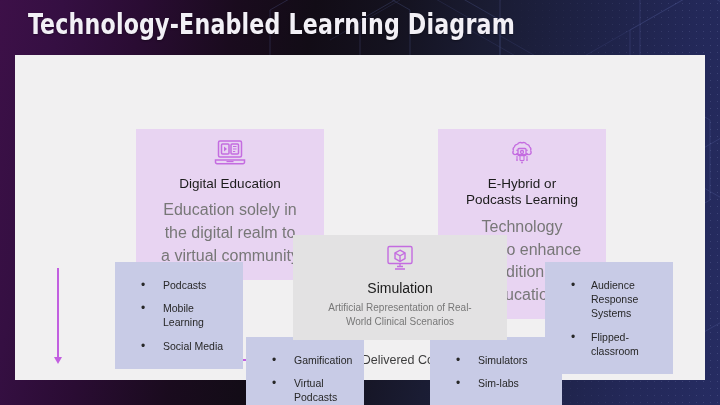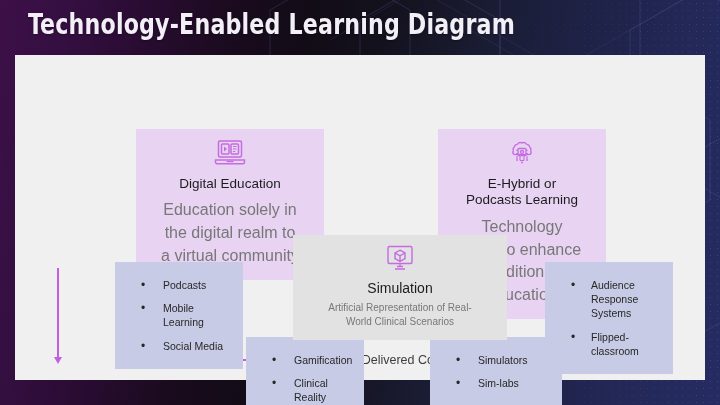--- a/index.html
+++ b/index.html
@@ -275,21 +275,21 @@
       <ul>
         <li>Podcasts</li>
         <li>Mobile Learning</li>
         <li>Social Media</li>
       </ul>
     </div>
 
     <div id="list-midleft" class="listbox">
       <ul>
         <li>Gamification</li>
-        <li>Clinical Reality</li>
+        <li>Virtual Podcasts</li>
       </ul>
     </div>
 
     <div id="list-midright" class="listbox">
       <ul>
         <li>Simulators</li>
         <li>Sim-labs</li>
       </ul>
     </div>
 

